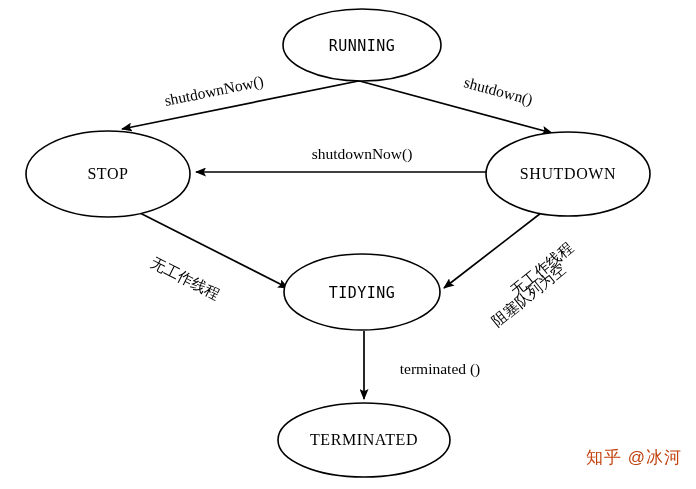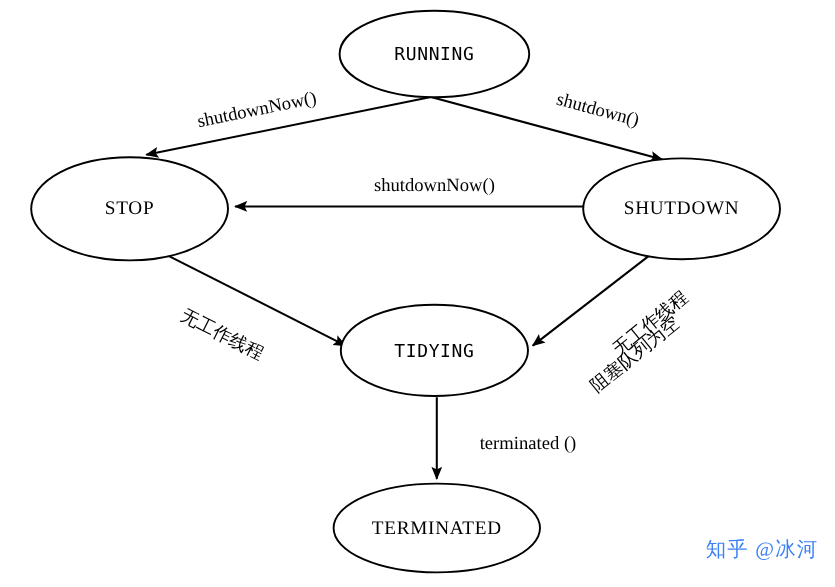--- a/index.html
+++ b/index.html
@@ -28,22 +28,22 @@
     font-size:15.5px;fill:#000000;
     text-anchor:middle;
   }
   .edge-label-cn{
     font-family:"DejaVu Sans","Liberation Sans",sans-serif;
     font-size:15px;fill:#000000;
     text-anchor:middle;
   }
   .watermark{
     position:absolute;right:14px;bottom:20px;
-    font-family:Liberation Serif, serif;
-    font-size:17px;color:#3b82f6;
+    font-family:Liberation Sans, sans-serif;
+    font-size:17px;color:#c2410c;
     letter-spacing:1px;white-space:nowrap;
     user-select:none;
   }
 </style>
 </head>
 <body>
 
 <div id="diagram-root">
 
   <svg width="696" height="489" viewBox="0 0 696 489">

